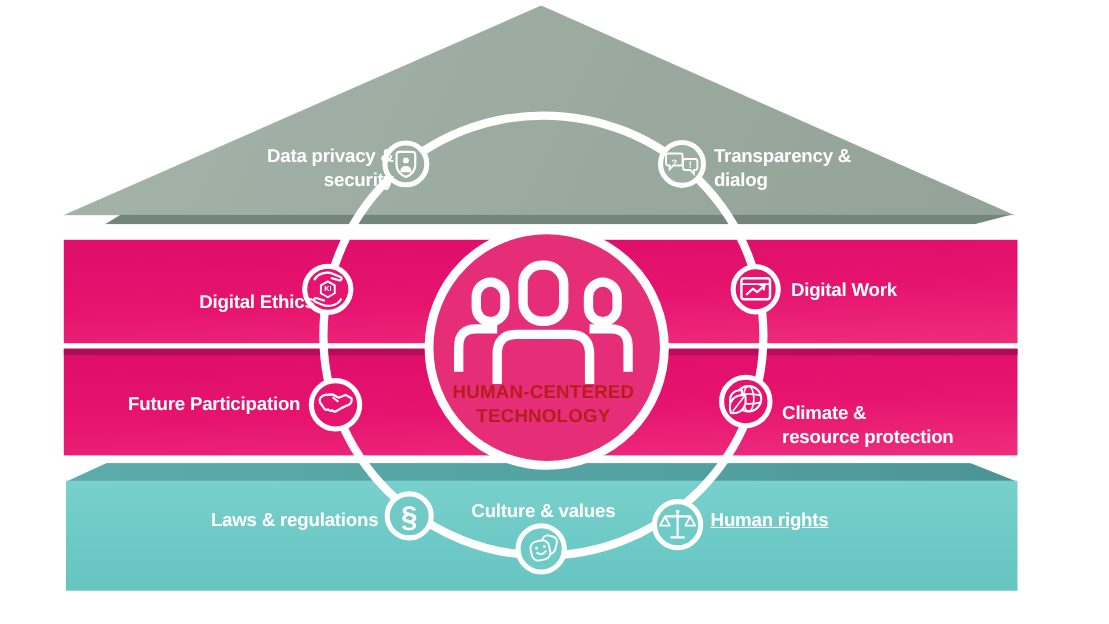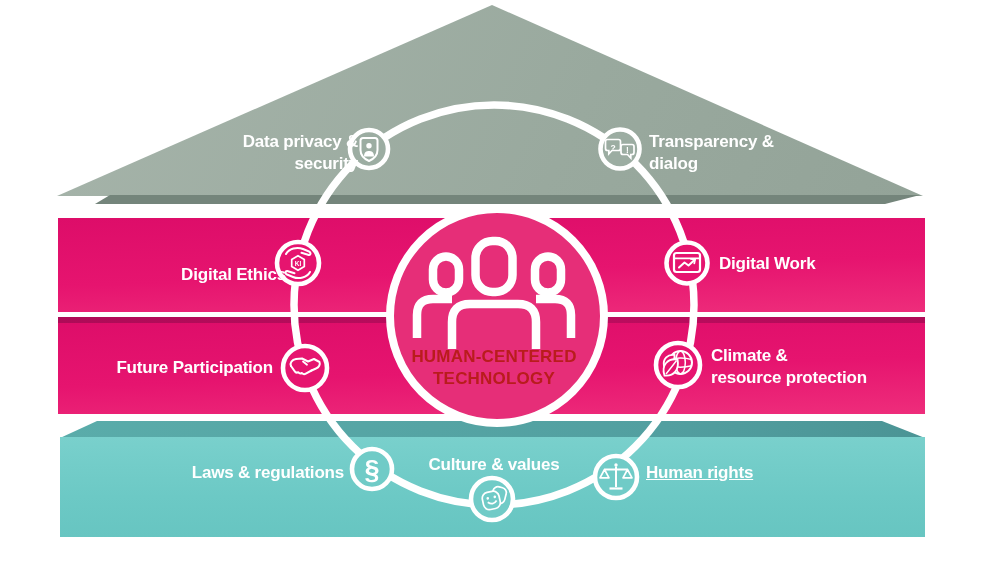--- a/index.html
+++ b/index.html
@@ -178,21 +178,21 @@
 
   <div class="lbl" style="left:649px;top:131px;width:220px;">Transparency &amp;
 dialog</div>
 
   <div class="lbl r" style="left:76px;top:254px;width:210px;margin-top:10px;">Digital Ethics</div>
 
   <div class="lbl" style="left:719px;top:253px;width:200px;">Digital Work</div>
 
   <div class="lbl r" style="left:63px;top:357px;width:210px;">Future Participation</div>
 
-  <div class="lbl" style="left:711px;top:345px;width:220px;">Climate &amp;
+  <div class="lbl" style="left:711px;top:365px;width:220px;">Climate &amp;
 resource protection</div>
 
   <div class="lbl r" style="left:134px;top:462px;width:210px;">Laws &amp; regulations</div>
 
   <div class="lbl c" style="left:384px;top:454px;width:220px;">Culture &amp; values</div>
 
   <div class="lbl" style="left:646px;top:462px;width:200px;text-decoration:underline;">Human rights</div>
 
   <div class="center-title">HUMAN-CENTERED
 TECHNOLOGY</div>

